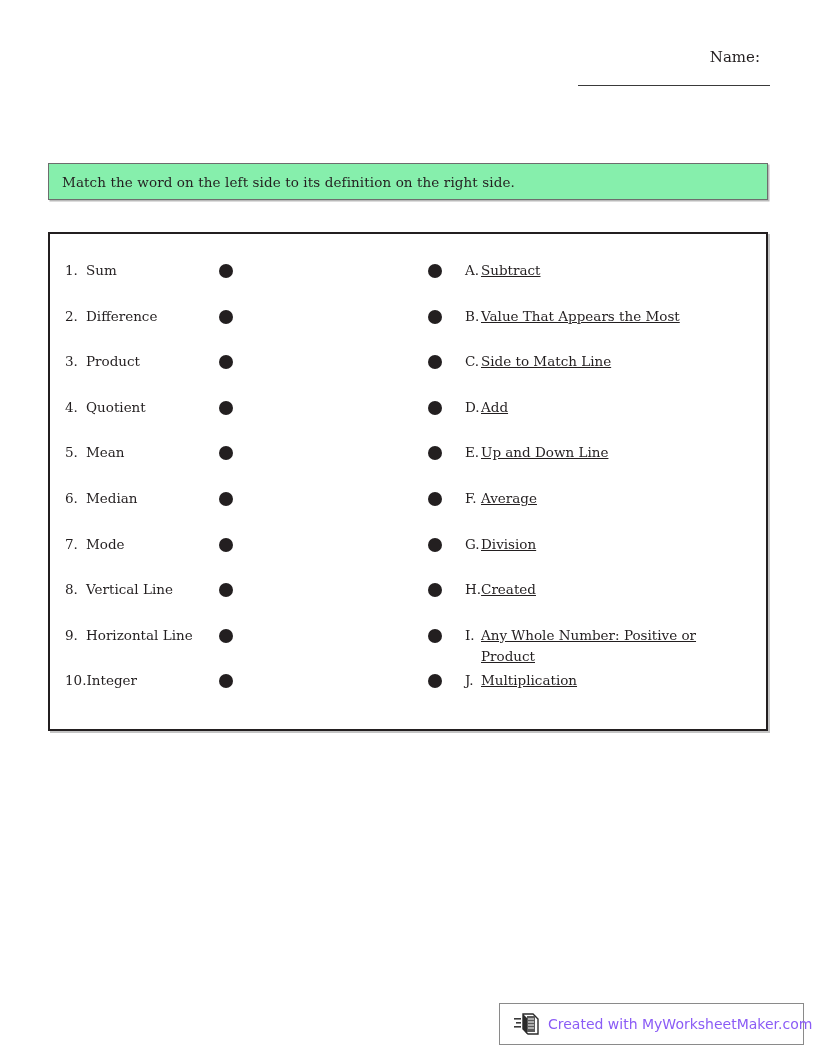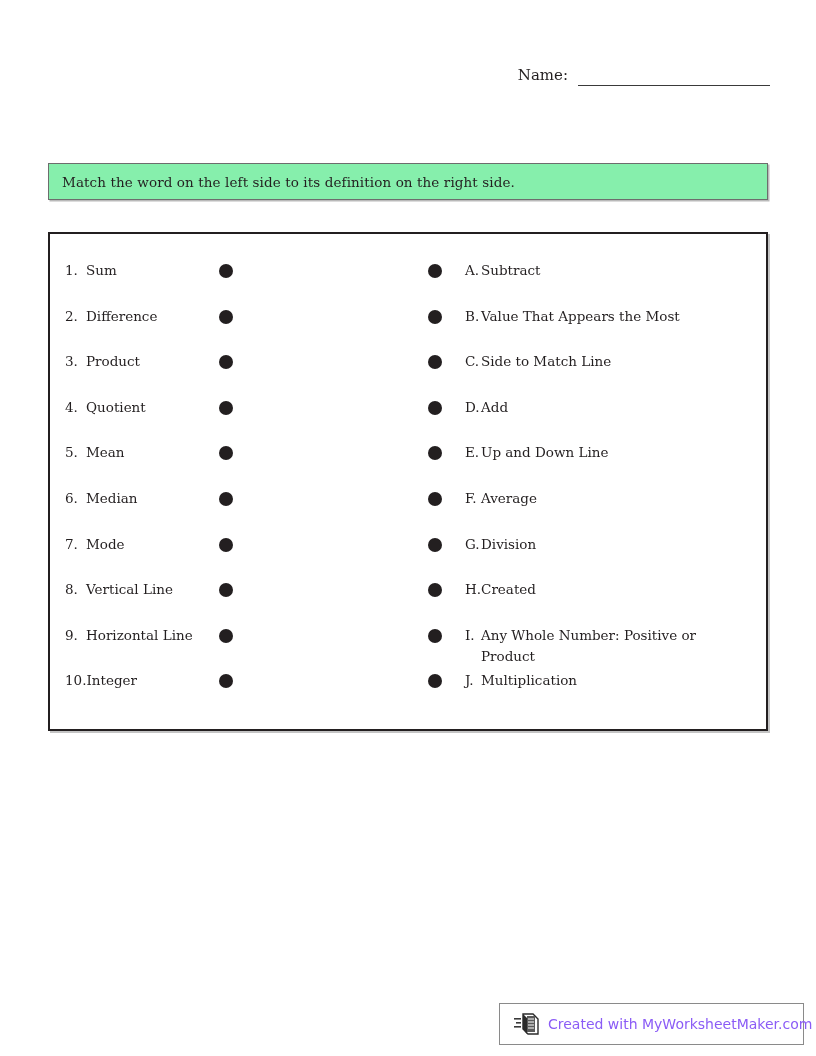--- a/index.html
+++ b/index.html
@@ -39,20 +39,21 @@
     position: absolute;
     left: 470px;
     top: 48px;
     width: 300px;
   }
   .nd-row {
     display: flex;
     align-items: flex-end;
     justify-content: flex-end;
     height: 38px;
+    flex-direction: column;
   }
   .nd-label {
     font-size: 15px;
     color: #231f20;
     padding-right: 10px;
     padding-bottom: 2px;
     white-space: nowrap;
   }
   .nd-line {
     width: 192px;
@@ -157,20 +158,21 @@
     line-height: 21px;
     color: #231f20;
     display: flex;
   }
   .row-right .row-num {
     min-width: 16px;
     flex: 0 0 auto;
   }
   .row-right .row-text {
     flex: 1 1 auto;
+    text-decoration: underline;
   }
 
   .dot {
     width: 14px;
     height: 14px;
     border-radius: 50%;
     background: #231f20;
   }
 
   

